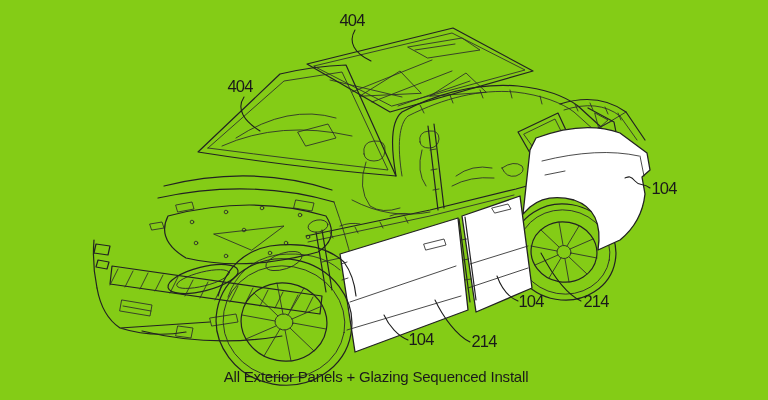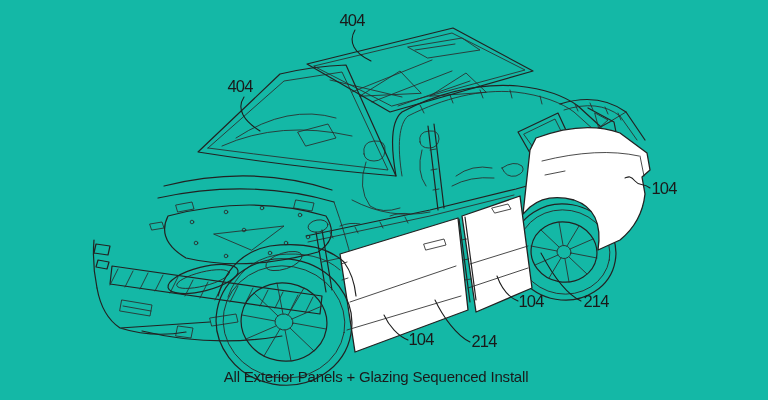--- a/index.html
+++ b/index.html
@@ -1,16 +1,16 @@
 <!DOCTYPE html>
 <html><head>
 <meta charset="utf-8">
 <style>
   html,body{margin:0;padding:0;background:#fff;}
-  .stage{position:relative;width:768px;height:400px;background:#14b8a6;overflow:hidden;
+  .stage{position:relative;width:768px;height:400px;background:#84cc16;overflow:hidden;
          font-family:"Liberation Sans",sans-serif;}
   svg{display:block;}
   .ln      {fill:none;stroke:#222;stroke-width:1.2;stroke-linecap:round;stroke-linejoin:round;}
   .ln-thin {fill:none;stroke:#2a2a2a;stroke-width:0.85;stroke-linecap:round;stroke-linejoin:round;}
   .panel   {fill:#ffffff;stroke:#222;stroke-width:1.3;stroke-linejoin:round;}
   .leader  {fill:none;stroke:#1c1c1c;stroke-width:1.05;stroke-linecap:round;}
   .reflabel{font-family:"Liberation Sans",sans-serif;font-size:16.5px;letter-spacing:-0.8px;
             fill:#1a1a1a;text-anchor:middle;}
   .caption {font-family:"Liberation Sans",sans-serif;font-size:15px;letter-spacing:-0.2px;
             fill:#1a1a1a;text-anchor:middle;}

